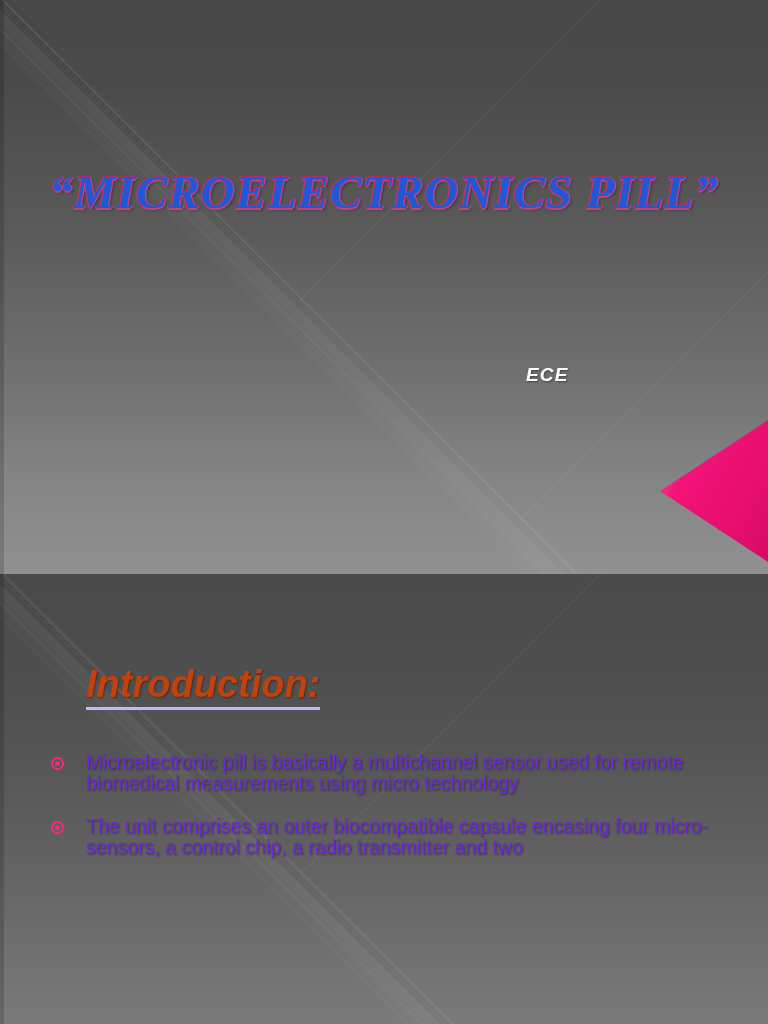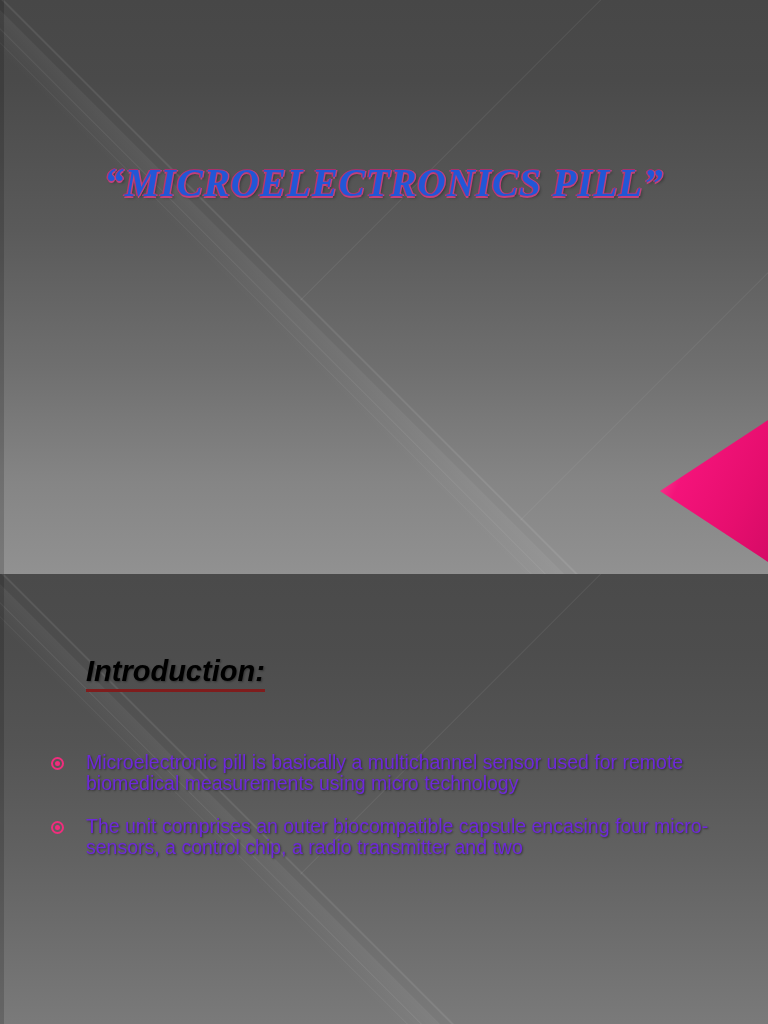--- a/index.html
+++ b/index.html
@@ -124,21 +124,21 @@
   
   .deck-title {
     position: absolute;
     left: 0;
     right: 0;
     top: 134px;
     text-align: center;
     font-family: "Liberation Serif", "DejaVu Serif", serif;
     font-style: italic;
     font-weight: bold;
-    font-size: 39px;
+    font-size: 47px;
     letter-spacing: 1px;
     color: #2257d6;
     white-space: nowrap;
     text-shadow:
        1.5px 0   0 #c2407c,
       -1.5px 0   0 #b8356f,
        0   1.5px 0 #c2407c,
        0  -1.5px 0 #a8306a,
        2px 2px 3px rgba(0,0,0,0.35);
   }
@@ -175,24 +175,24 @@
   }
 
   
   .section-heading {
     position: absolute;
     left: 86px;
     top: 632px;
     font-family: "Liberation Sans", sans-serif;
     font-style: italic;
     font-weight: bold;
-    font-size: 29px;
-    color: #000000;
+    font-size: 38px;
+    color: #c2410c;
     letter-spacing: 0px;
-    border-bottom: 3px solid #7f1d1d;
+    border-bottom: 3px solid #c4b5fd;
     padding-bottom: 2px;
     line-height: 1.08;
     text-shadow: 1px 1px 2px rgba(0,0,0,0.35);
   }
 
   .bullet-list {
     position: absolute;
     left: 48px;
     top: 752px;
     right: 30px;
@@ -249,20 +249,21 @@
       <div class="streak s3"></div>
       <div class="streak s4"></div>
       <div class="streak s5"></div>
     </div>
 
     <div class="edge-strip"></div>
 
     <h1 class="deck-title">“MICROELECTRONICS  PILL”</h1>
 
     <div class="author-block">
+      <span class="author-line l2">ECE</span>
     </div>
 
     <div class="pink-triangle"></div>
   </section>
 
   <section class="slide slide-content">
 
     <div class="streaks">
       <div class="wedge"></div>
       <div class="streak s1"></div>

